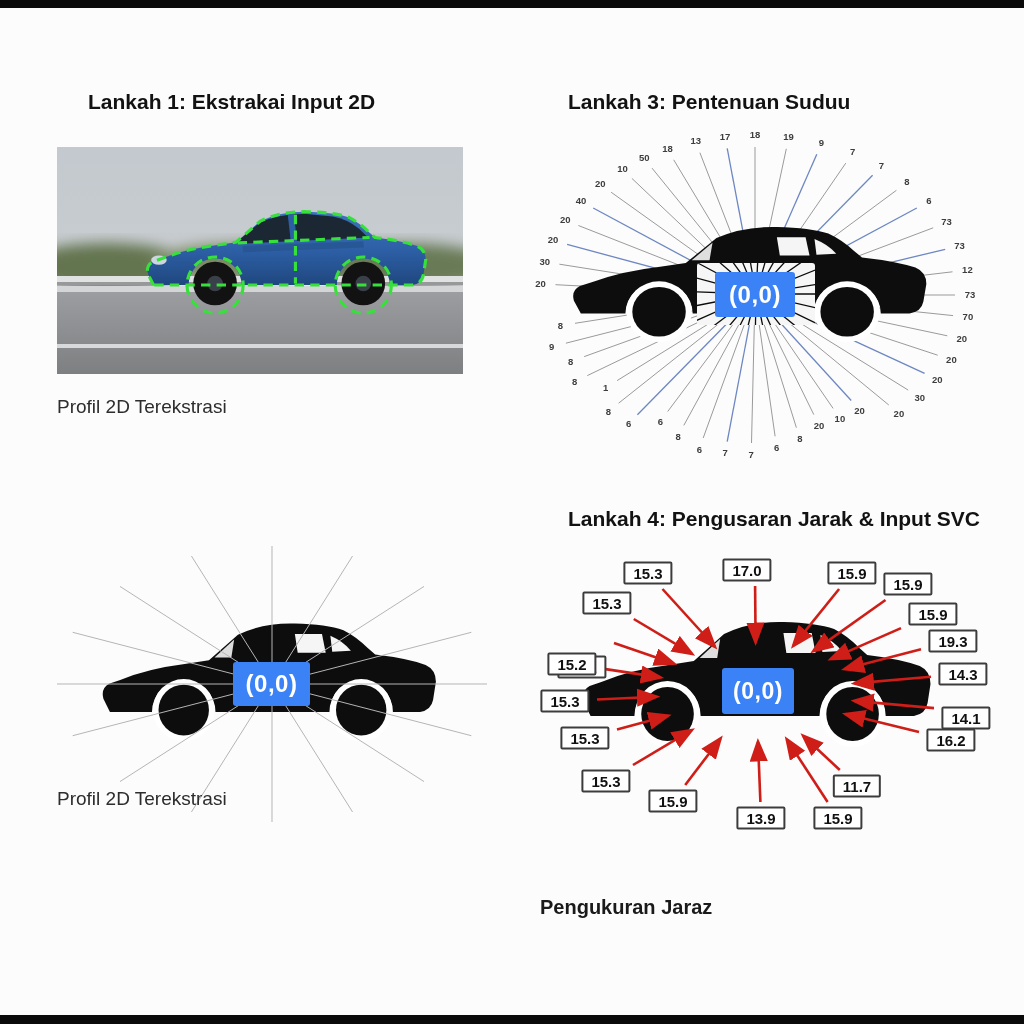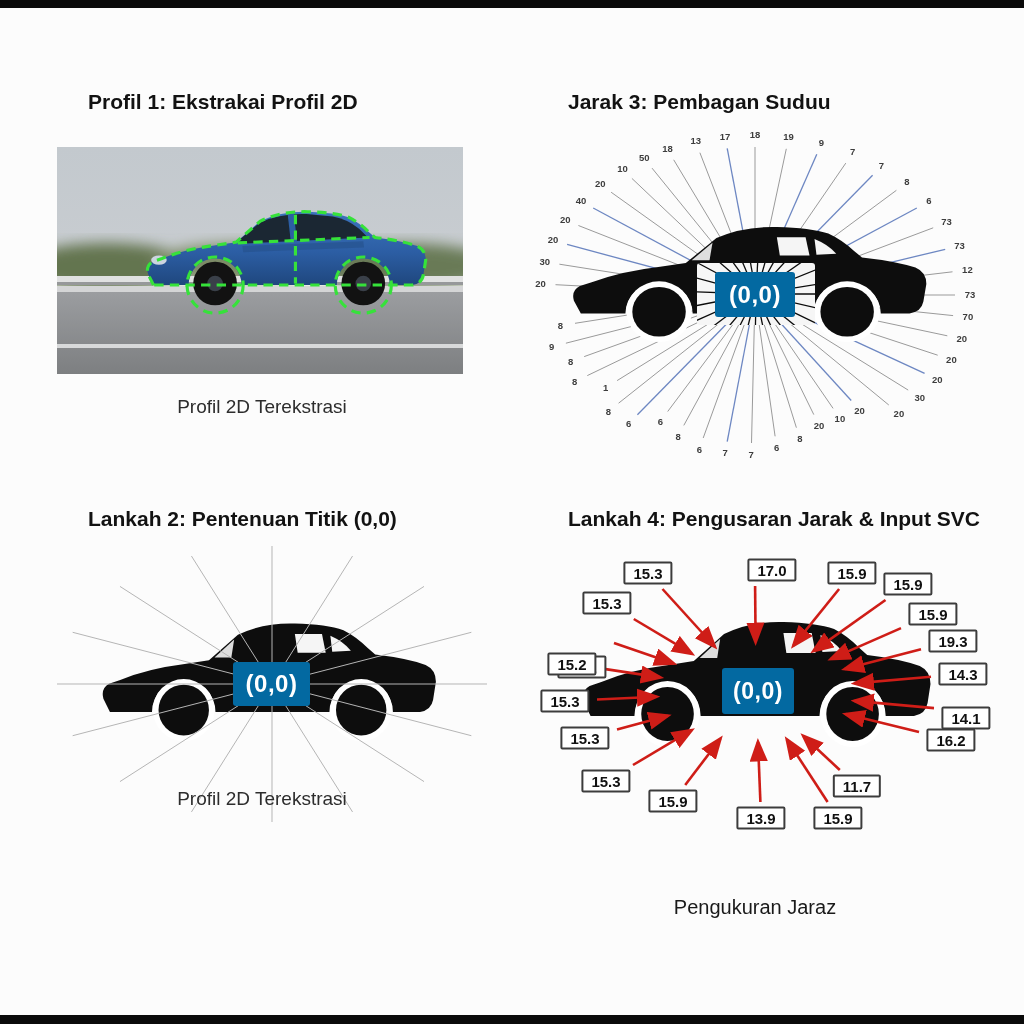--- a/index.html
+++ b/index.html
@@ -1,22 +1,22 @@
 <!DOCTYPE html>
 <html><head>
 <meta charset="utf-8">
 <style>
   html,body{margin:0;padding:0;background:#ffffff;}
   .stage{position:relative;width:1024px;height:1024px;background:#fcfcfc;overflow:hidden;
          font-family:"Liberation Sans",sans-serif;}
   .bar{position:absolute;left:0;width:1024px;background:#0a0a0a;}
   .panel-title{position:absolute;font-weight:700;font-size:21px;color:#121212;white-space:nowrap;}
-  .caption{position:absolute;font-size:19px;color:#2d2d2d;text-align:center;}
-  .caption.bold{font-weight:400;font-size:20px;color:#1a1a1a;}
-  .origin{position:absolute;background:#0369a1;color:#ffffff;font-weight:700;
+  .caption{position:absolute;font-size:19px;color:#2d2d2d;}
+  .caption.bold{font-weight:700;font-size:20px;color:#1a1a1a;}
+  .origin{position:absolute;background:#3b82f6;color:#ffffff;font-weight:700;
           display:flex;align-items:center;justify-content:center;border-radius:3px;
           letter-spacing:0.5px;}
   .mbox{position:absolute;transform:translate(-50%,-50%);background:#ffffff;
         border:2px solid #3c3c3c;padding:1px 8px;font-size:15px;font-weight:600;
         color:#111;border-radius:2px;white-space:nowrap;}
   #overlay{position:absolute;left:0;top:0;}
   #overlay text{font-family:"Liberation Sans",sans-serif;font-weight:600;fill:#3d3d3d;}
   #photo{position:absolute;left:57px;top:147px;}
 </style>
 </head>
@@ -215,21 +215,21 @@
         <line x1="617.0" y1="729.4" x2="667.9" y2="715.7" stroke="#cf1d17" stroke-width="2.6" marker-end="url(#arr)"></line>
         <line x1="919.0" y1="732.1" x2="845.7" y2="714.1" stroke="#cf1d17" stroke-width="2.6" marker-end="url(#arr)"></line>
         <line x1="633.0" y1="765.0" x2="691.6" y2="730.2" stroke="#cf1d17" stroke-width="2.6" marker-end="url(#arr)"></line>
         <line x1="685.2" y1="785.0" x2="720.4" y2="738.7" stroke="#cf1d17" stroke-width="2.6" marker-end="url(#arr)"></line>
         <line x1="760.4" y1="802.0" x2="758.0" y2="742.0" stroke="#cf1d17" stroke-width="2.6" marker-end="url(#arr)"></line>
         <line x1="827.6" y1="802.0" x2="786.9" y2="739.5" stroke="#cf1d17" stroke-width="2.6" marker-end="url(#arr)"></line>
         <line x1="839.8" y1="770.0" x2="803.3" y2="736.0" stroke="#cf1d17" stroke-width="2.6" marker-end="url(#arr)"></line>
       </g>
     </svg>
 
-  <div class="panel-title" style="left:88px;top:90px;">Profil 1: Ekstrakai Profil 2D</div>
+  <div class="panel-title" style="left:88px;top:90px;">Lankah 1: Ekstrakai Input 2D</div>
 
   <svg id="photo" width="406" height="227" viewBox="0 0 406 227">
     <defs>
       <linearGradient id="sky" x1="0" y1="0" x2="0" y2="1">
         <stop offset="0" stop-color="#c3c9ce"></stop>
           <stop offset="1" stop-color="#c9cdd1"></stop>
       </linearGradient>
       <linearGradient id="road" x1="0" y1="0" x2="0" y2="1">
         <stop offset="0" stop-color="#9b9da0"></stop>
           <stop offset="1" stop-color="#7d7f81"></stop>
@@ -269,34 +269,33 @@
         <circle cx="95" cy="118" r="36"></circle>
         <circle cx="285" cy="118" r="36"></circle>
         <path d="M198,28 L198,116"></path>
         <path d="M124,64 L293,57"></path>
       </g>
     </g>
   </svg>
 
   <div class="caption" style="left:57px;top:396px;width:410px;">Profil 2D Terekstrasi</div>
 
-  <div class="panel-title" style="left:568px;top:90px;">Jarak 3: Pembagan Suduu</div>
+  <div class="panel-title" style="left:568px;top:90px;">Lankah 3: Pentenuan Suduu</div>
   <div class="origin" style="left:715px;top:272px;width:80px;height:45px;font-size:24px;">(0,0)</div>
 
-  <div class="panel-title" style="left:88px;top:507px;">Lankah 2: Pentenuan Titik (0,0)</div>
   <div class="origin" style="left:233px;top:662px;width:77px;height:44px;font-size:24px;">(0,0)</div>
   <div class="caption" style="left:57px;top:788px;width:410px;">Profil 2D Terekstrasi</div>
 
   <div class="panel-title" style="left:568px;top:507px;">Lankah 4: Pengusaran Jarak &amp; Input SVC</div>
   <div class="origin" style="left:722px;top:668px;width:72px;height:46px;font-size:23px;">(0,0)</div>
   <div class="caption bold" style="left:540px;top:896px;width:430px;">Pengukuran Jaraz</div>
 
   <div id="mbox-host">
       <div class="mbox" style="left: 648px; top: 573px;">15.3</div>
-      <div class="mbox" style="left: 772px; top: 570px;">17.0</div>
+      <div class="mbox" style="left: 747px; top: 570px;">17.0</div>
       <div class="mbox" style="left: 852px; top: 573px;">15.9</div>
       <div class="mbox" style="left: 908px; top: 584px;">15.9</div>
       <div class="mbox" style="left: 607px; top: 603px;">15.3</div>
       <div class="mbox" style="left: 933px; top: 614px;">15.9</div>
       <div class="mbox" style="left: 582px; top: 636px; margin-top: 31px;">15.1</div>
       <div class="mbox" style="left: 953px; top: 641px;">19.3</div>
       <div class="mbox" style="left: 572px; top: 664px;">15.2</div>
       <div class="mbox" style="left: 963px; top: 674px;">14.3</div>
       <div class="mbox" style="left: 565px; top: 701px;">15.3</div>
       <div class="mbox" style="left: 966px; top: 718px;">14.1</div>

